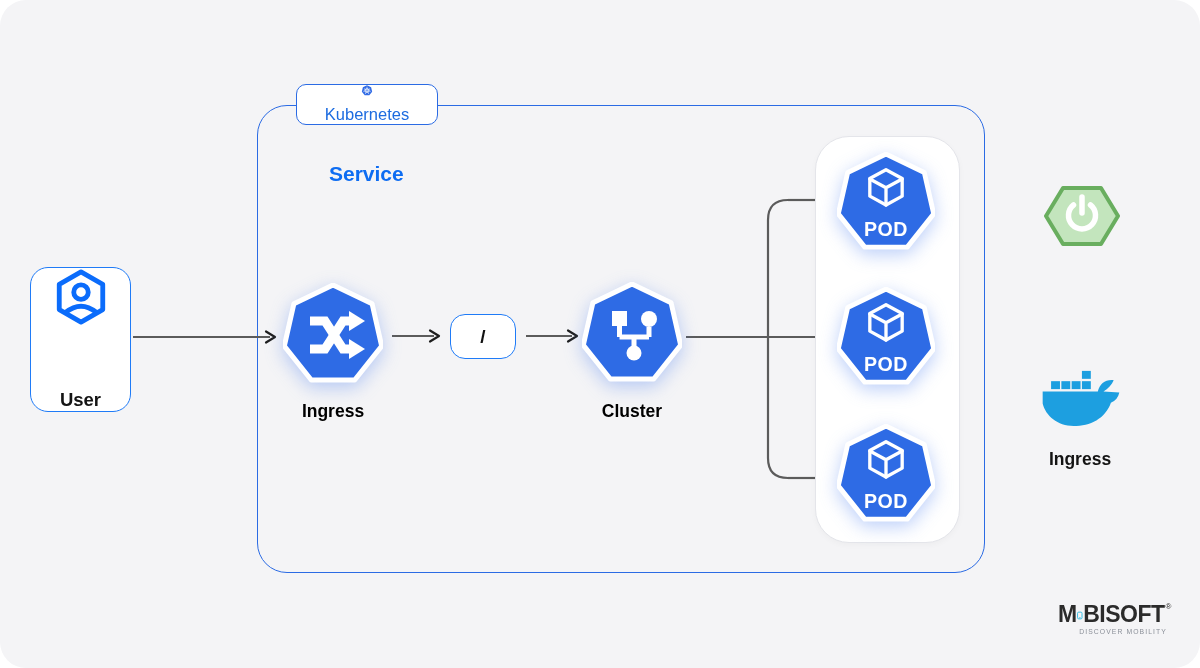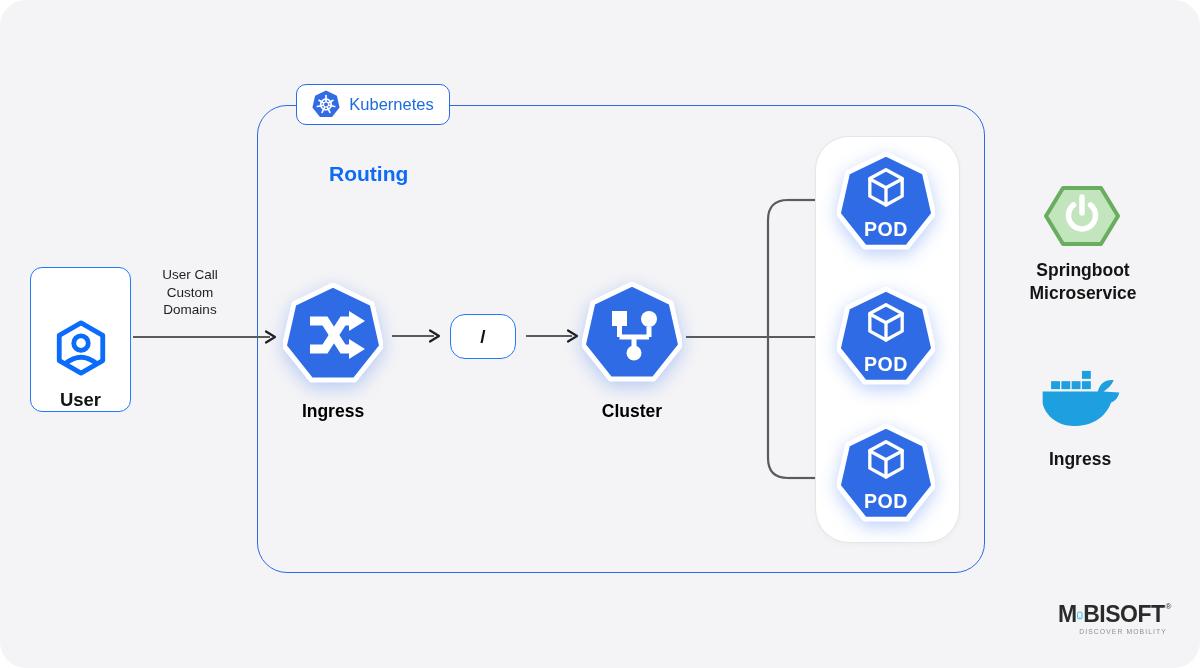--- a/index.html
+++ b/index.html
@@ -3,30 +3,30 @@
 <meta charset="utf-8">
 <style>
   * { margin:0; padding:0; box-sizing:border-box; }
   html,body { width:1200px; height:668px; background:#fff; font-family:"Liberation Sans", sans-serif; }
   #canvas { position:relative; width:1200px; height:668px; overflow:hidden; }
   .surface { position:absolute; inset:0; background:#f4f4f6; border-radius:26px; }
 
   
   .cluster-box { position:absolute; left:257px; top:105px; width:728px; height:468px;
     border:1.6px solid #2b6be4; border-radius:30px; }
-  .k8s-badge { position:absolute; left:296px; top:84px; width:154px; height:41px;
+  .k8s-badge { position:absolute; left:296px; top:84px; width:142px; height:41px;
     background:#fff; border:1.6px solid #2b6be4; border-radius:10px;
-    display:flex; align-items:center; justify-content:center; gap:9px; }
+    display:flex; align-items:center; justify-content:center; gap:9px;flex-direction:column; }
   .k8s-badge span { color:#1d6ce0; font-size:16.5px; font-weight:500; }
   .cluster-label { position:absolute; left:329px; top:162px; font-size:21px; font-weight:700; color:#0d6cf2; }
 
   
   .user-box { position:absolute; left:30px; top:267px; width:101px; height:145px; background:#fff;
-    border:1.7px solid #1f7bf7; border-radius:12px; display:flex; flex-direction:column;
-    align-items:center; justify-content:flex-end; gap:12px; }
+    border:1.7px solid #1f7bf7; border-radius:18px; display:flex; flex-direction:column;
+    align-items:center; justify-content:space-between; gap:12px; }
   .user-box .label { font-size:18.5px; font-weight:700; color:#141414; }
 
   .flow-note { position:absolute; left:140px; top:266px; width:100px; text-align:center;
     font-size:13.5px; font-weight:500; color:#1f1f1f; line-height:17.5px; }
 
   
   .node-label { position:absolute; text-align:center; font-size:17.5px; font-weight:700; color:#000000; line-height:24px; }
 
   .hept { filter: drop-shadow(0 5px 9px rgba(80,130,240,0.38)); }
 
@@ -91,36 +91,31 @@
         <line x1="50" y1="52" x2="36" y2="80"></line>
         <line x1="50" y1="52" x2="19" y2="59"></line>
         <line x1="50" y1="52" x2="25" y2="37"></line>
       </g>
       <circle cx="50" cy="52" r="9" fill="#fff"></circle>
       <circle cx="50" cy="52" r="9" fill="#326ce5" stroke="#fff" stroke-width="4"></circle>
     </svg>
     <span>Kubernetes</span>
   </div>
 
-  <div class="cluster-label">Routing</div>
+  <div class="cluster-label">Service</div>
 
   <div class="user-box">
     <svg width="58" height="58" viewBox="0 0 60 60">
       <polygon points="30,4 7.5,17 7.5,43 30,56 52.5,43 52.5,17" fill="none" stroke="#0b6cfb" stroke-width="5" stroke-linejoin="round"></polygon>
       <circle cx="30" cy="25" r="7.5" fill="none" stroke="#0b6cfb" stroke-width="5"></circle>
       <path d="M14,46 Q30,33 46,46" fill="none" stroke="#0b6cfb" stroke-width="5"></path>
     </svg>
     <div class="label">User</div>
   </div>
 
-  <div class="flow-note">
-    <div>User Call</div>
-    <div>Custom</div>
-    <div>Domains</div>
-  </div>
 
   <svg class="hept" style="position:absolute;left:283px;top:283px" width="100" height="104" viewBox="0 0 100 104">
     <polygon points="50,2 10.9,20.8 1.3,63.1 28.3,97 71.7,97 98.7,63.1 89.1,20.8" fill="#2e6be5" stroke="#fff" stroke-width="5" stroke-linejoin="round"></polygon>
     <g stroke="#fff" stroke-width="9" fill="none" stroke-linecap="butt">
       <path d="M27,66 H42 L60,38 H68"></path>
       <path d="M27,38 H42 L60,66 H68"></path>
     </g>
     <polygon points="66,28 82,38 66,48" fill="#fff"></polygon>
     <polygon points="66,56 82,66 66,76" fill="#fff"></polygon>
   </svg>
@@ -166,24 +161,20 @@
       <path d="M33.5,27.5 L50,36.5 L66.5,27.5 M50,36.5 V54"></path>
     </g>
     <text x="50" y="86" text-anchor="middle" class="pod-text">POD</text>
   </svg>
 
   <svg style="position:absolute;left:1044px;top:182px" width="76" height="68" viewBox="0 0 76 68">
     <polygon points="19,6 57,6 74,34 57,62 19,62 2,34" fill="#c3e5bd" stroke="#69ae5f" stroke-width="4" stroke-linejoin="round"></polygon>
     <path d="M29.5,23 A13.5,13.5 0 1 0 46.5,23" fill="none" stroke="#fff" stroke-width="5.5" stroke-linecap="round"></path>
     <line x1="38" y1="15" x2="38" y2="31" stroke="#fff" stroke-width="5.5" stroke-linecap="round"></line>
   </svg>
-  <div class="side-label" style="left:1020px;top:259px;width:126px">
-    <div>Springboot</div>
-    <div>Microservice</div>
-  </div>
 
   <svg style="position:absolute;left:1038px;top:366px" width="86" height="64" viewBox="0 0 92 66">
     <g fill="#1d9fe0">
       <rect x="47" y="4" width="9.5" height="8.5"></rect>
       <rect x="14" y="15" width="9.5" height="8.5"></rect>
       <rect x="25" y="15" width="9.5" height="8.5"></rect>
       <rect x="36" y="15" width="9.5" height="8.5"></rect>
       <rect x="47" y="15" width="9.5" height="8.5"></rect>
       <path d="M5,26 L64,26 C66,18 72,13 81,14 C79,19 75,23 70,26 L87,27 C86,32 83,36 78,38 C72,55 56,63 38,63 C21,63 8,52 5,39 Z"></path>
     </g>

